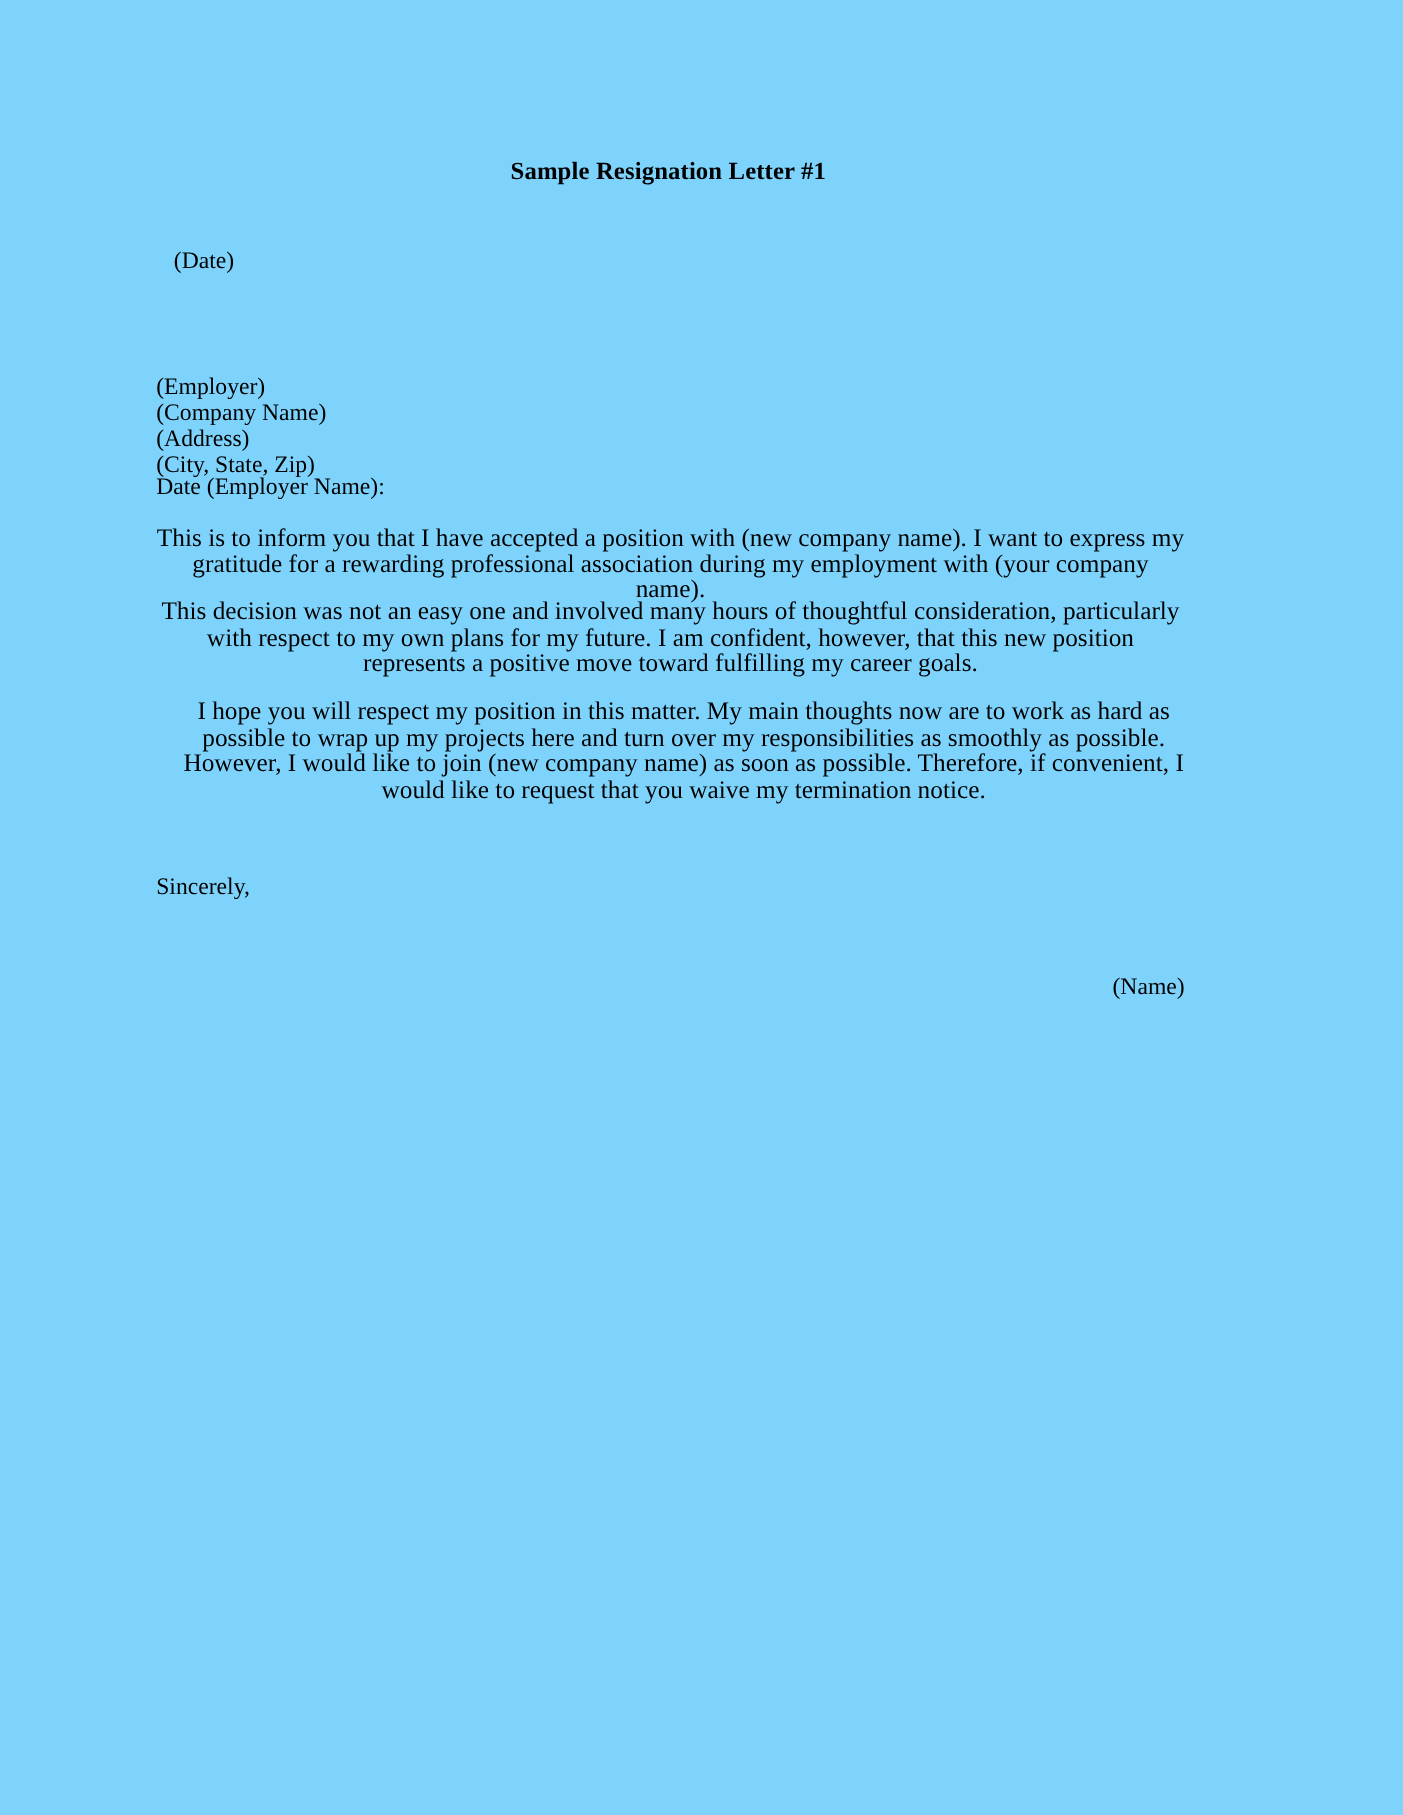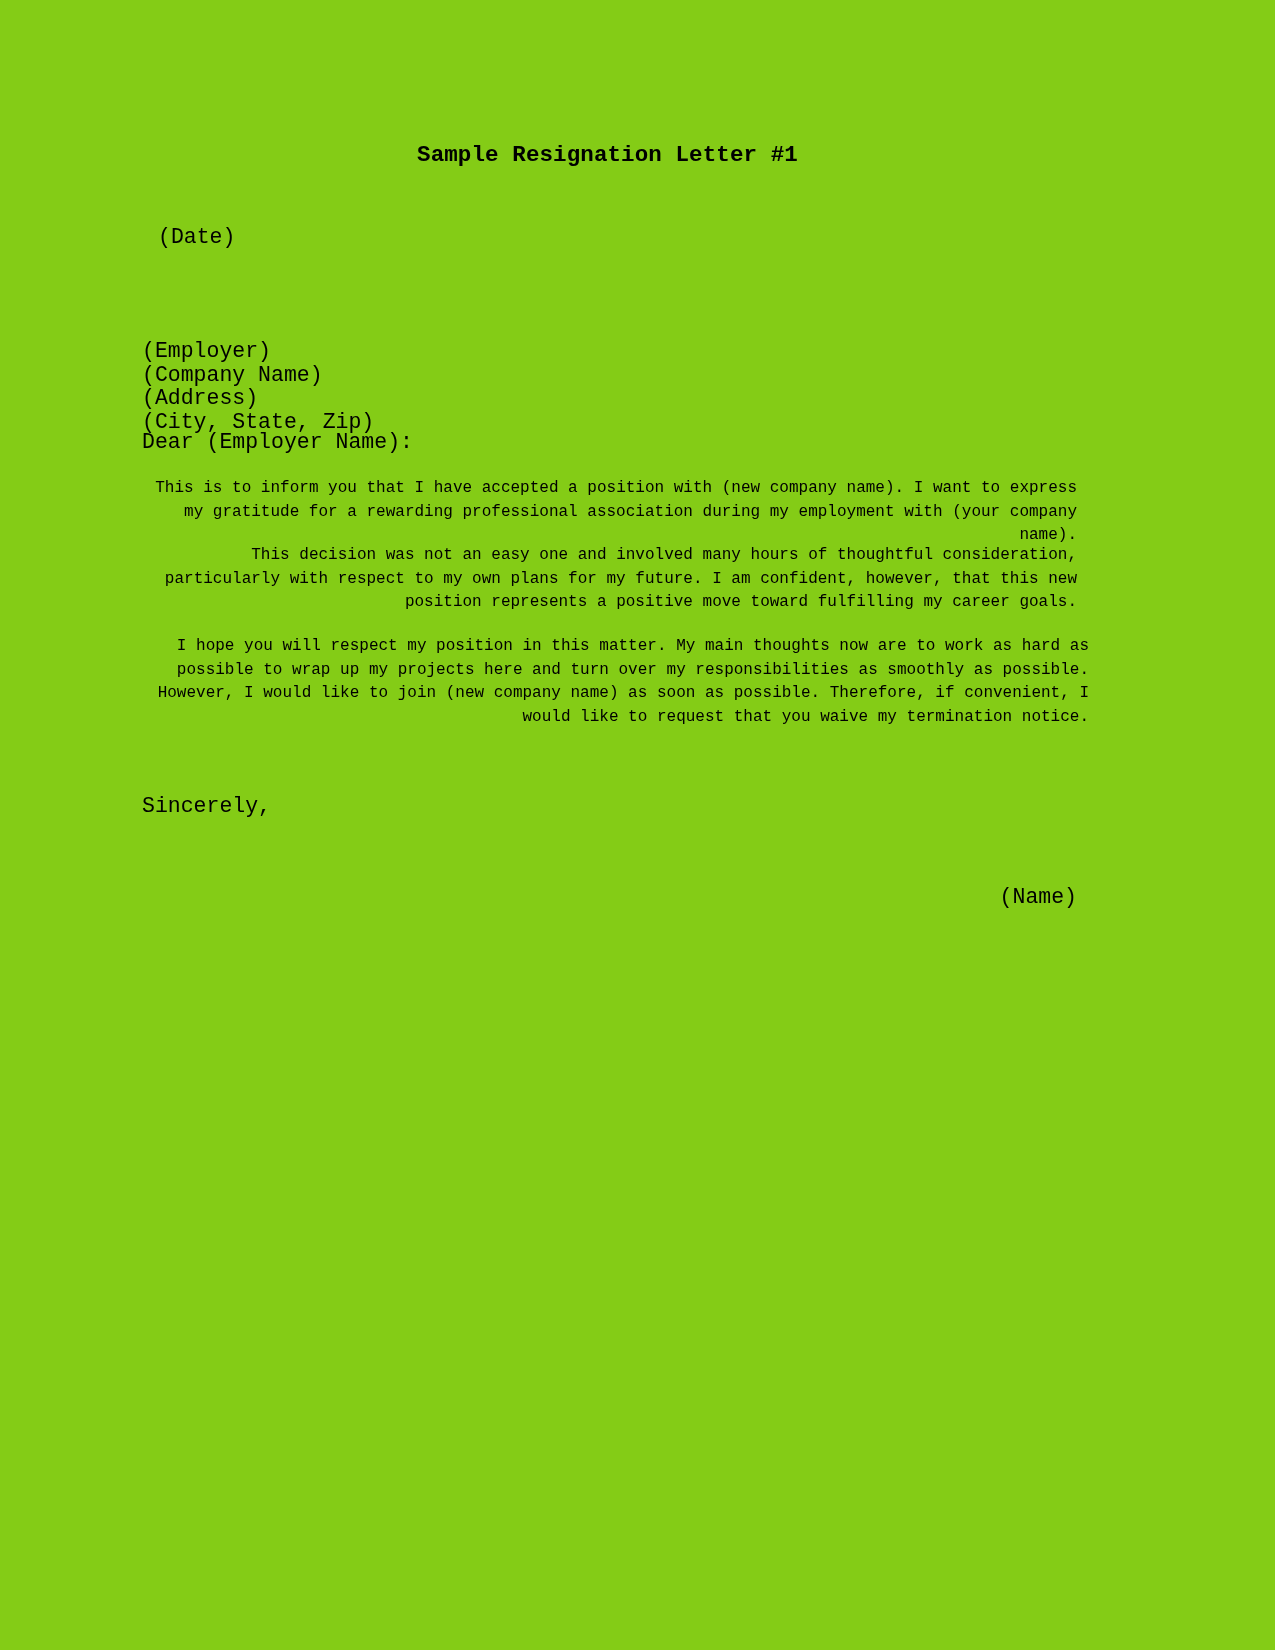--- a/index.html
+++ b/index.html
@@ -14,23 +14,22 @@
     font-family: "Liberation Serif", "DejaVu Serif", serif;
     color: #000000;
     -webkit-font-smoothing: antialiased;
   }
   .page {
     position: absolute;
     top: 0;
     left: 0;
     width: 1275px;
     height: 1650px;
-    background: #84cc16;
+    background: #7dd3fc;
     overflow: hidden;
-    font-family: Liberation Mono, monospace;
   }
   .doc-title {
     position: absolute;
     left: 0;
     top: 142px;
     width: 1275px;
     text-align: center;
     font-size: 22.5px;
     font-weight: bold;
     letter-spacing: 0.1px;
@@ -45,23 +44,23 @@
     position: absolute;
     left: 142px;
     width: 935px;
   }
   .line {
     font-size: 21.5px;
     line-height: 23.5px;
     white-space: nowrap;
   }
   .para {
-    font-size: 16px;
+    font-size: 23px;
     line-height: 23.5px;
-    text-align: right;
+    text-align: center;
   }
   #date-line     { top: 226px; margin-left: 16px; }
   #address-block { top: 316px; margin-top: 24px; }
   #salutation    { top: 431px; }
   #para-1        { top: 477px; }
   #para-2        { top: 544px; }
   #para-3        { top: 635px; margin-left: 12px; }
   #closing       { top: 795px; }
   #signature     { top: 886px; text-align: right; }
 </style>
@@ -79,21 +78,21 @@
   </div>
 
   <div class="body-block" id="address-block">
     <div class="line">(Employer)</div>
     <div class="line">(Company Name)</div>
     <div class="line">(Address)</div>
     <div class="line">(City, State, Zip)</div>
   </div>
 
   <div class="body-block" id="salutation">
-    <div class="line">Dear (Employer Name):</div>
+    <div class="line">Date (Employer Name):</div>
   </div>
 
   <div class="body-block para" id="para-1">This is to inform you that I have accepted a position with (new company name).  I want to express my gratitude for a rewarding professional association during my employment with (your company name).</div>
 
   <div class="body-block para" id="para-2">This decision was not an easy one and involved many hours of thoughtful consideration, particularly with respect to my own plans for my future. I am confident, however, that this new position represents a positive move toward fulfilling my career goals.</div>
 
   <div class="body-block para" id="para-3">I hope you will respect my position in this matter.  My main thoughts now are to work as hard as possible to wrap up my projects here and turn over my responsibilities as smoothly as possible. However, I would like to join (new company name) as soon as possible. Therefore, if convenient, I would like to request that you waive my termination notice.</div>
 
   <div class="body-block" id="closing">
     <div class="line">Sincerely,</div>

